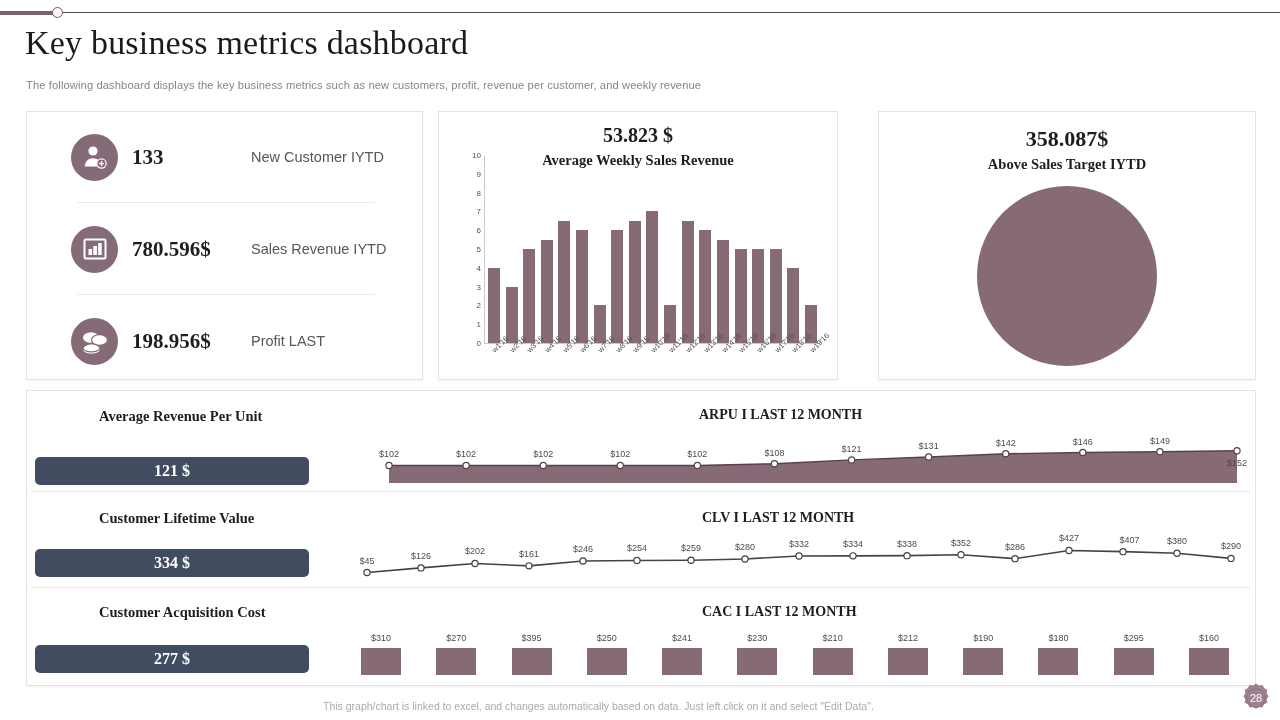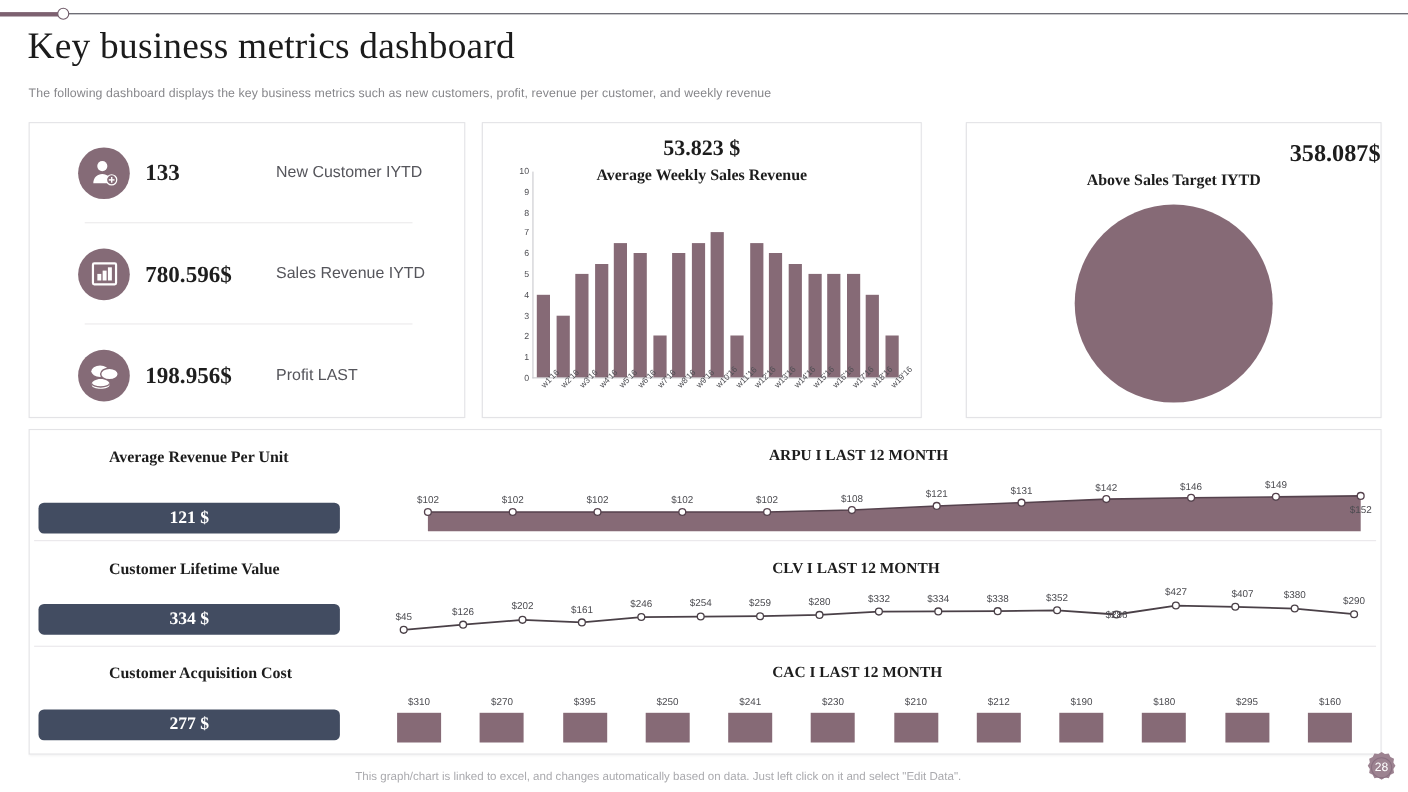--- a/index.html
+++ b/index.html
@@ -109,21 +109,21 @@
     display: flex; justify-content: space-between; padding: 0 3px; box-sizing: border-box;
   }
   .xlab {
     font-size: 7.6px; color: #4f4f54; white-space: nowrap;
     transform: rotate(-45deg); transform-origin: left top;
     margin-left: 3px;
   }
 
   
   .donut-val {
-    position: absolute; width: 100%; top: 14px; text-align: right;
+    position: absolute; width: 100%; top: 14px; text-align: center;
     font-family: "Liberation Serif", serif; font-weight: bold;
     font-size: 22px; color: #1d1d1d;
   }
   .donut-sub {
     position: absolute; width: 100%; top: 44px; text-align: center;
     font-family: "Liberation Serif", serif; font-weight: bold;
     font-size: 14.5px; color: #1d1d1d;
   }
   .donut-wrap {
     position: absolute; left: 50%; top: 74px;
@@ -431,21 +431,21 @@
           <div class="dlabel" style="left: 130px; top: 24.4844px;">$202</div>
           <div class="dlabel" style="left: 184px; top: 26.8533px;">$161</div>
           <div class="dlabel" style="left: 238px; top: 21.9422px;">$246</div>
           <div class="dlabel" style="left: 292px; top: 21.48px;">$254</div>
           <div class="dlabel" style="left: 346px; top: 21.1911px;">$259</div>
           <div class="dlabel" style="left: 400px; top: 19.9778px;">$280</div>
           <div class="dlabel" style="left: 454px; top: 16.9733px;">$332</div>
           <div class="dlabel" style="left: 508px; top: 16.8578px;">$334</div>
           <div class="dlabel" style="left: 562px; top: 16.6267px;">$338</div>
           <div class="dlabel" style="left: 616px; top: 15.8178px;">$352</div>
-          <div class="dlabel" style="left: 670px; top: 19.6311px; margin-top: 12px;">$286</div>
+          <div class="dlabel" style="left: 670px; top: 19.6311px;">$286</div>
           <div class="dlabel" style="left: 724px; top: 11.4844px;">$427</div>
           <div class="dlabel" style="left: 778px; top: 12.64px; padding-left: 13px;">$407</div>
           <div class="dlabel" style="left: 832px; top: 14.2px;">$380</div>
           <div class="dlabel" style="left: 886px; top: 19.4px;">$290</div>
         </div>
     </div>
     <div class="mrow-sep" style="top:196px;"></div>
 
     <div class="mrow" style="top:197px;height:96px;">
       <div class="mrow-title" style="top:16px;">Customer Acquisition Cost</div>

